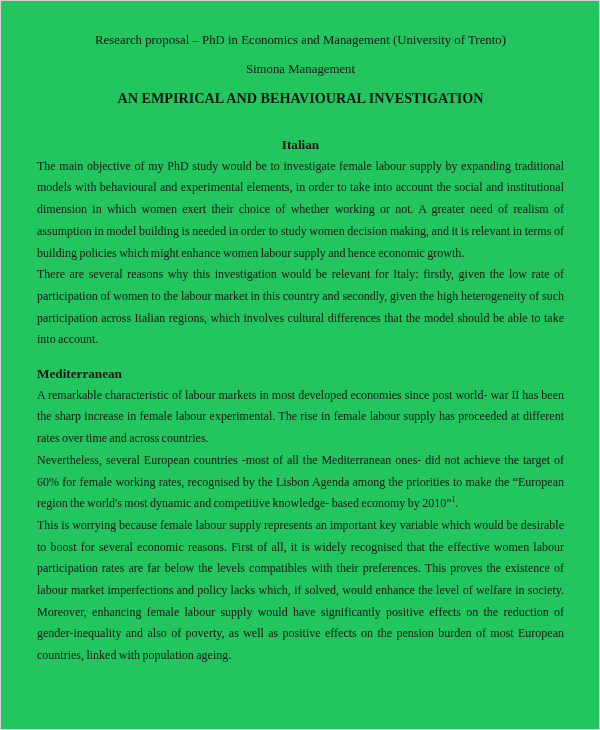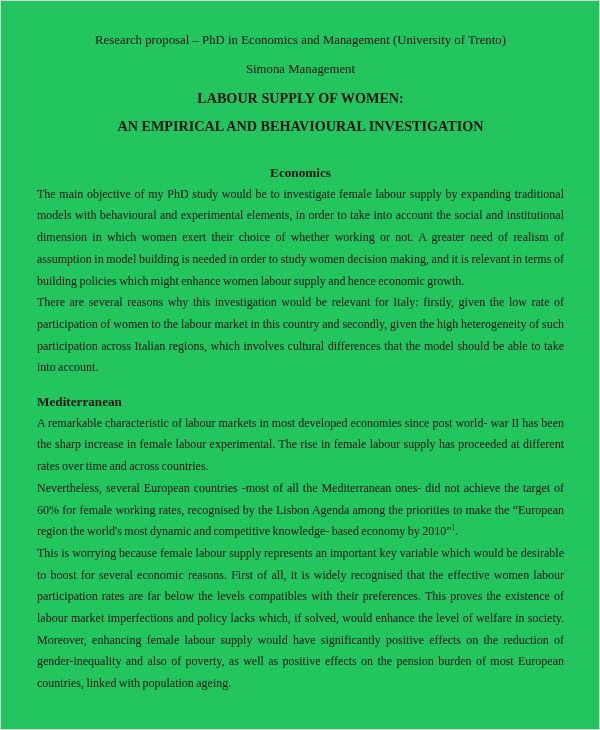--- a/index.html
+++ b/index.html
@@ -72,26 +72,25 @@
 
 <div class="page">
   <div class="inner">
 
     <div class="doc-header">
       <p>Research proposal – PhD in Economics and Management (University of Trento)</p>
       <p>Simona Management</p>
     </div>
 
     <div class="doc-title">
-      <p>LABOUR SUPPLY OF WOMEN:</p>
       <p>AN EMPIRICAL AND BEHAVIOURAL INVESTIGATION</p>
     </div>
 
     <div>
-      <h2 class="section-heading-center">Economics</h2>
+      <h2 class="section-heading-center">Italian</h2>
       <p class="body-par">The main objective of my PhD study would be to investigate female labour supply by expanding traditional models with behavioural and experimental elements, in order to take into account the social and institutional dimension in which women exert their choice of whether working or not. A greater need of realism of assumption in model building is needed in order to study women decision making, and it is relevant in terms of building policies which might enhance women labour supply and hence economic growth.</p>
       <p class="body-par">There are several reasons why this investigation would be relevant for Italy: firstly, given the low rate of participation of women to the labour market in this country and secondly, given the high heterogeneity of such participation across Italian regions, which involves cultural differences that the model should be able to take into account.</p>
     </div>
 
     <div>
       <h2 class="section-heading-left">Mediterranean</h2>
       <p class="body-par">A remarkable characteristic of labour markets in most developed economies since post world- war II has been the sharp increase in female labour experimental. The rise in female labour supply has proceeded at different rates over time and across countries.</p>
       <p class="body-par"><span>Nevertheless, several European countries -most of all the Mediterranean ones- did not achieve the target of 60% for female working rates, recognised by the Lisbon Agenda among the priorities to make the “European region the world's most dynamic and competitive knowledge- based economy by 2010”</span><sup class="fn">1</sup><span>.</span></p>
       <p class="body-par">This is worrying because female labour supply represents an important key variable which would be desirable to boost for several economic reasons. First of all, it is widely recognised that the effective women labour participation rates are far below the levels compatibles with their preferences. This proves the existence of labour market imperfections and policy lacks which, if solved, would enhance the level of welfare in society. Moreover, enhancing female labour supply would have significantly positive effects on the reduction of gender-inequality and also of poverty, as well as positive effects on the pension burden of most European countries, linked with population ageing.</p>
     </div>

